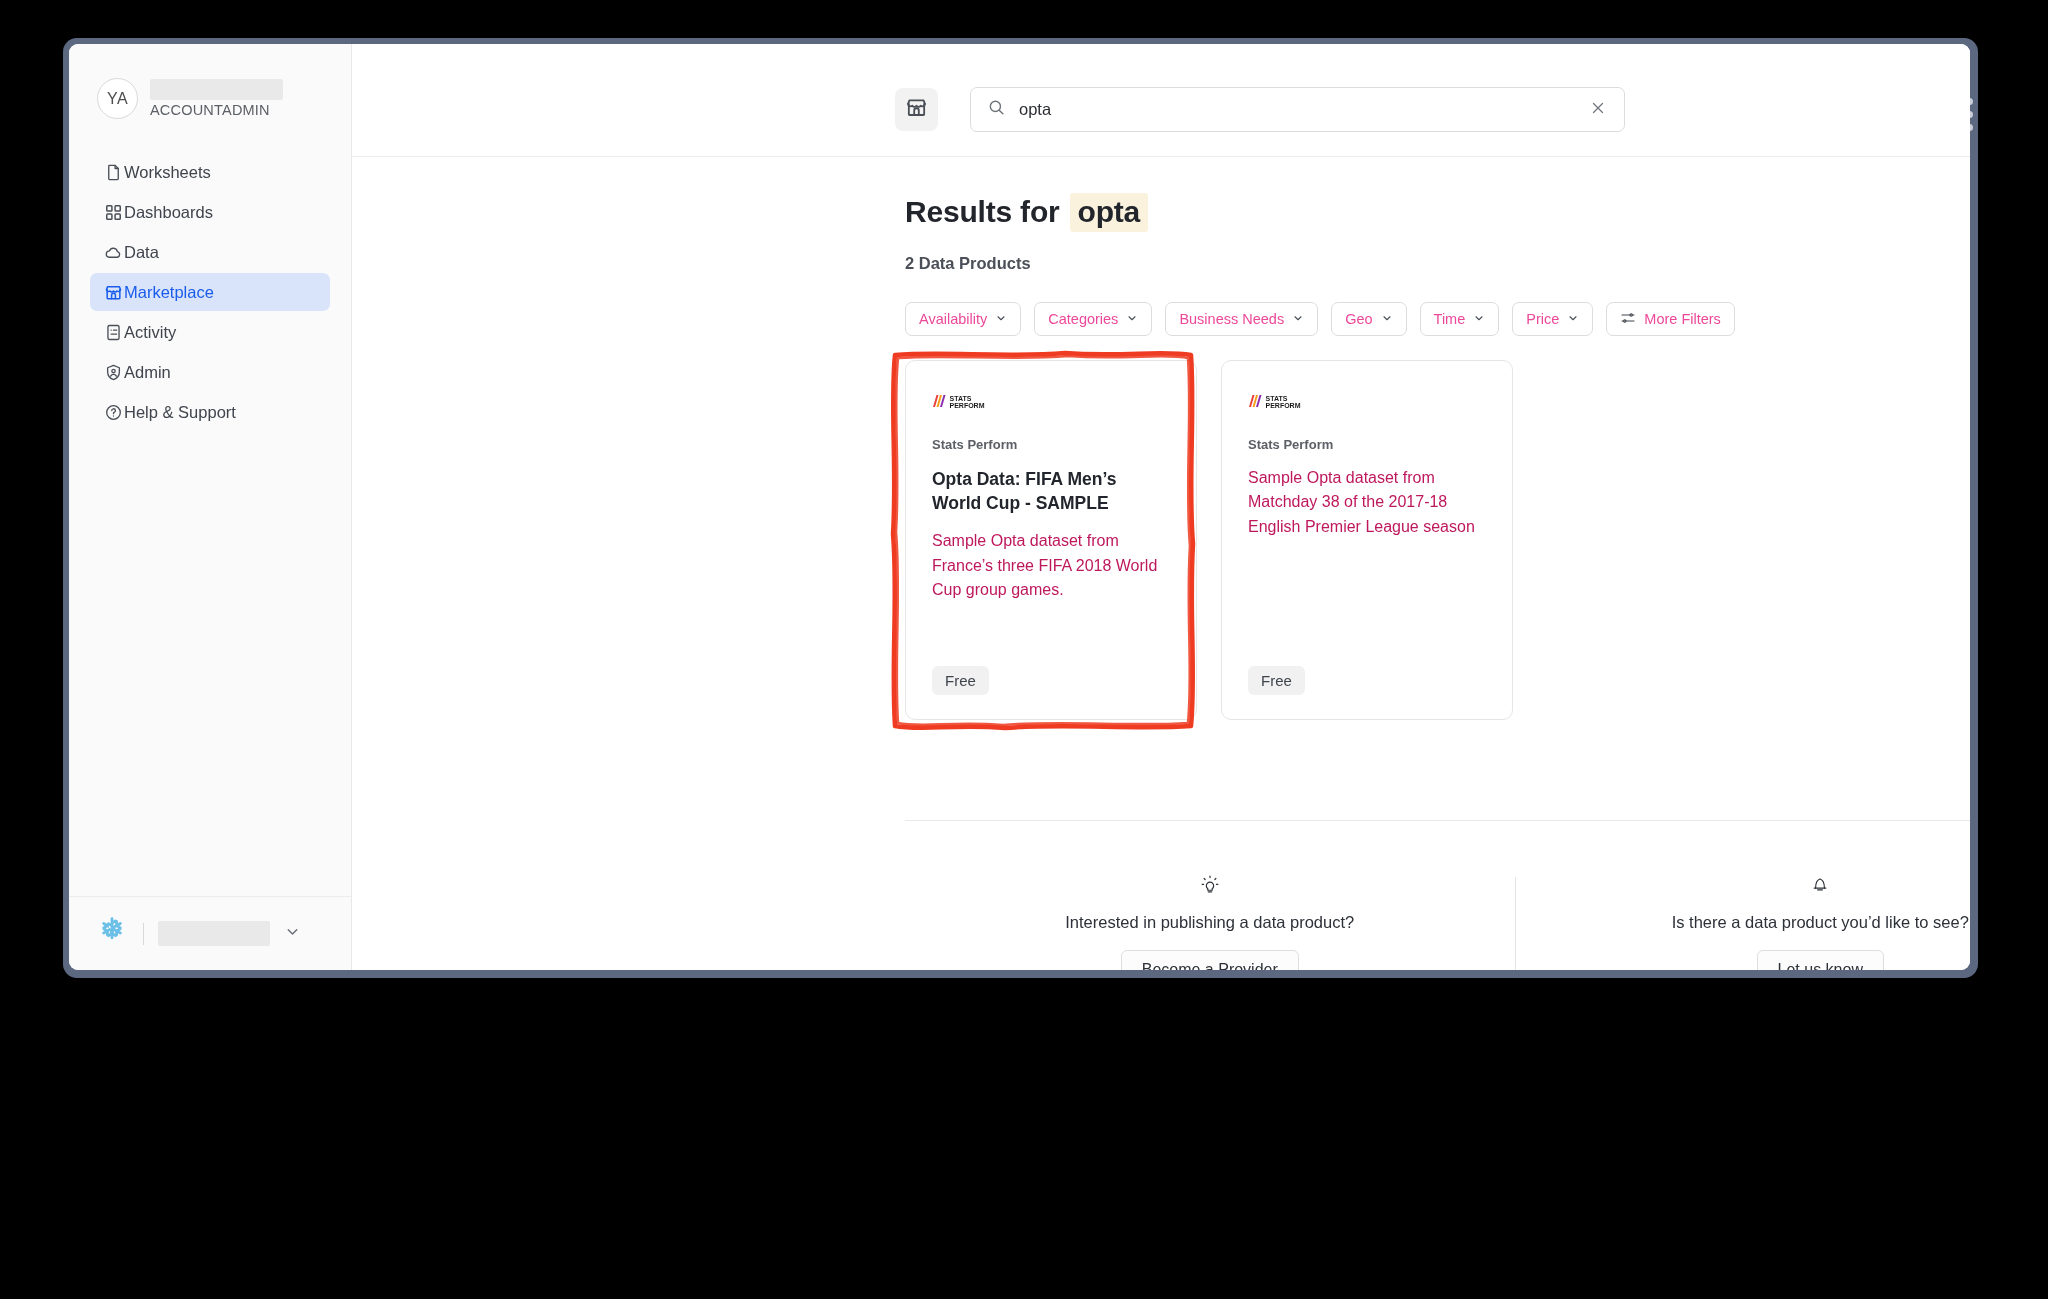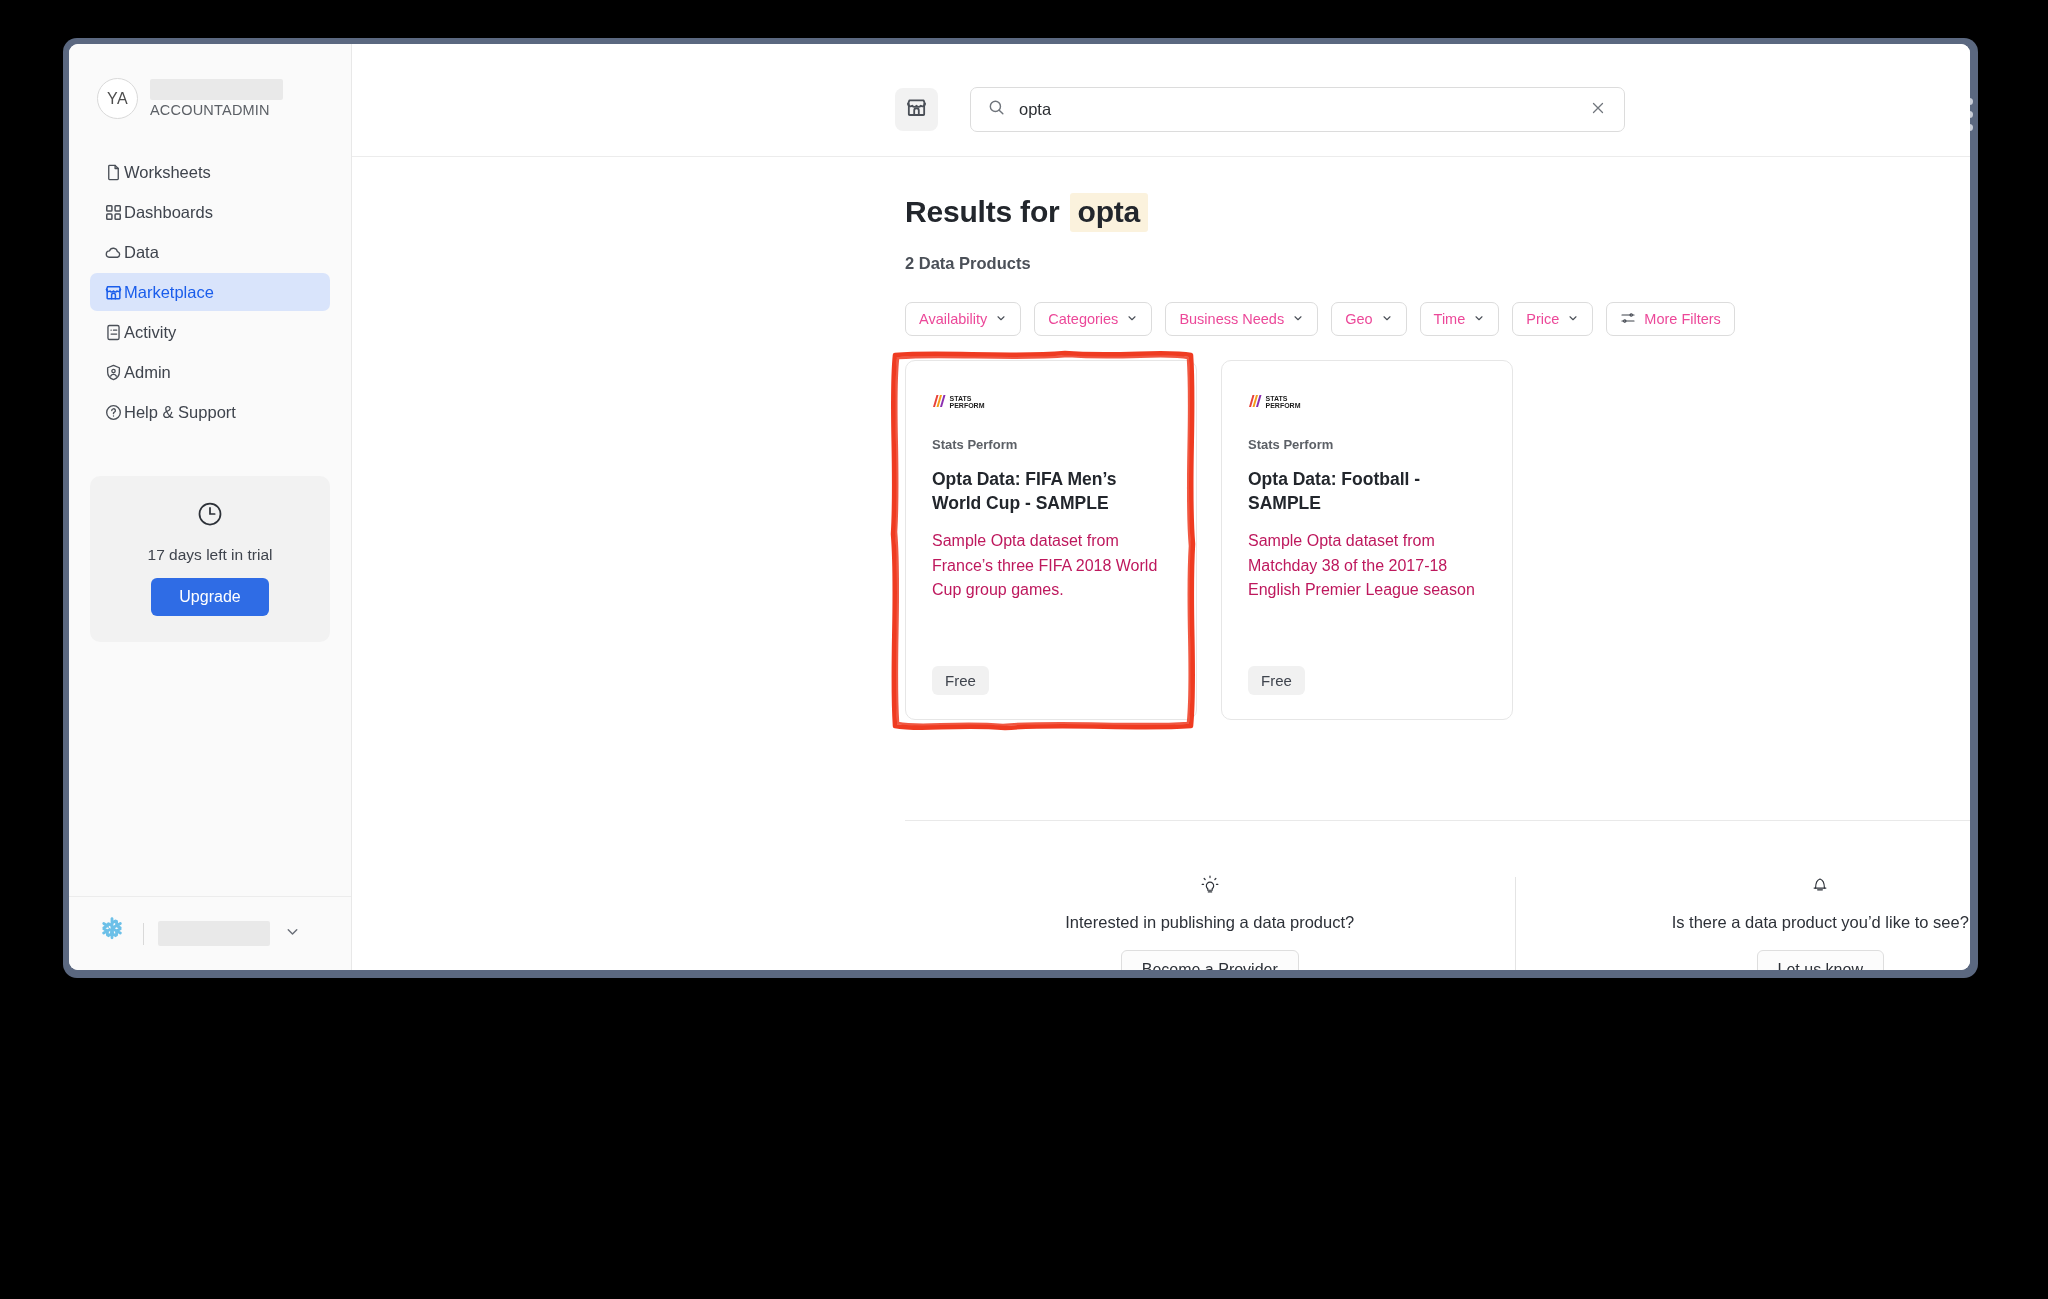--- a/index.html
+++ b/index.html
@@ -272,30 +272,20 @@
             <svg viewBox="0 0 24 24" fill="none" stroke="#4a4f57" stroke-width="1.7" stroke-linecap="round" stroke-linejoin="round">
                 <circle cx="12" cy="12" r="8.6"></circle>
                 <path d="M9.8 9.6a2.3 2.3 0 1 1 3 2.2c-.5.2-.8.7-.8 1.3v.4"></path>
                 <circle cx="12" cy="16.4" r=".85" fill="#4a4f57" stroke="none"></circle>
               </svg>
           </span>
           <span>Help &amp; Support</span>
         </div>
       </nav>
 
-      <div class="trial">
-        <span>
-          <svg width="28" height="28" viewBox="0 0 24 24" fill="none" stroke="#2d3138" stroke-width="1.5" stroke-linecap="round">
-              <circle cx="12" cy="12" r="9"></circle>
-              <path d="M12 6.8V12h4"></path>
-            </svg>
-        </span>
-        <div class="trial-label">17 days left in trial</div>
-        <button class="btn-upgrade">Upgrade</button>
-      </div>
 
       <div class="sf-bottom">
         <span>
           <svg width="34" height="34" viewBox="0 0 24 24" fill="#6cc0e8">
             <path d="M12 1.6c.55 0 1 .45 1 1v1.3l1.0-.58a1 1 0 1 1 1 1.73l-2 1.16v1.42l1.23-.71 0-2.31a1 1 0 0 1 2 0v1.16l1.13-.65a1 1 0 1 1 1 1.73l-1.13.65 1 .58a1 1 0 1 1-1 1.73l-2-1.15-1.23.71 1.23.71 2-1.15a1 1 0 1 1 1 1.73l-1 .58 1.13.65a1 1 0 1 1-1 1.73l-1.13-.65v1.16a1 1 0 1 1-2 0l0-2.31-1.23-.71v1.42l2 1.16a1 1 0 1 1-1 1.73l-1-.58v1.3a1 1 0 1 1-2 0v-1.3l-1 .58a1 1 0 1 1-1-1.73l2-1.16v-1.42l-1.23.71 0 2.31a1 1 0 1 1-2 0v-1.16l-1.13.65a1 1 0 1 1-1-1.73l1.13-.65-1-.58a1 1 0 1 1 1-1.73l2 1.15 1.23-.71-1.23-.71-2 1.15a1 1 0 1 1-1-1.73l1-.58-1.13-.65a1 1 0 0 1 1-1.73l1.13.65V6.6a1 1 0 1 1 2 0l0 2.31 1.23.71V8.2l-2-1.16a1 1 0 1 1 1-1.73l1 .58V2.6c0-.55.45-1 1-1z"></path>
             <circle cx="12" cy="12" r="1.45"></circle>
           </svg>
         </span>
         <div class="sf-divider"></div>
         <div class="sf-redact"></div>
@@ -434,21 +424,20 @@
                 <g>
                   <path d="M2 30 L9 6 L13 6 L6 30 Z" fill="#e8413a"></path>
                   <path d="M9 30 L16 6 L20 6 L13 30 Z" fill="#f59c1a"></path>
                   <path d="M16 30 L23 6 L27 6 L20 30 Z" fill="#8b2fb0"></path>
                 </g>
                 <text x="35" y="18" font-family="Liberation Sans, sans-serif" font-size="14" font-weight="bold" fill="#1b1b1b">STATS</text>
                 <text x="35" y="32" font-family="Liberation Sans, sans-serif" font-size="14" font-weight="bold" fill="#1b1b1b">PERFORM</text>
               </svg>
             </div>
             <div class="card-provider">Stats Perform</div>
-            <div class="card-title">Opta Data: Football - SAMPLE</div>
             <div class="card-desc">Sample Opta dataset from Matchday 38 of the 2017-18 English Premier League season</div>
             <div class="card-spacer"></div>
             <div class="badge-free">Free</div>
           </div>
         </div>
 
         <div class="hr-foot"></div>
 
         <div class="footer">
           <div class="fcol">

